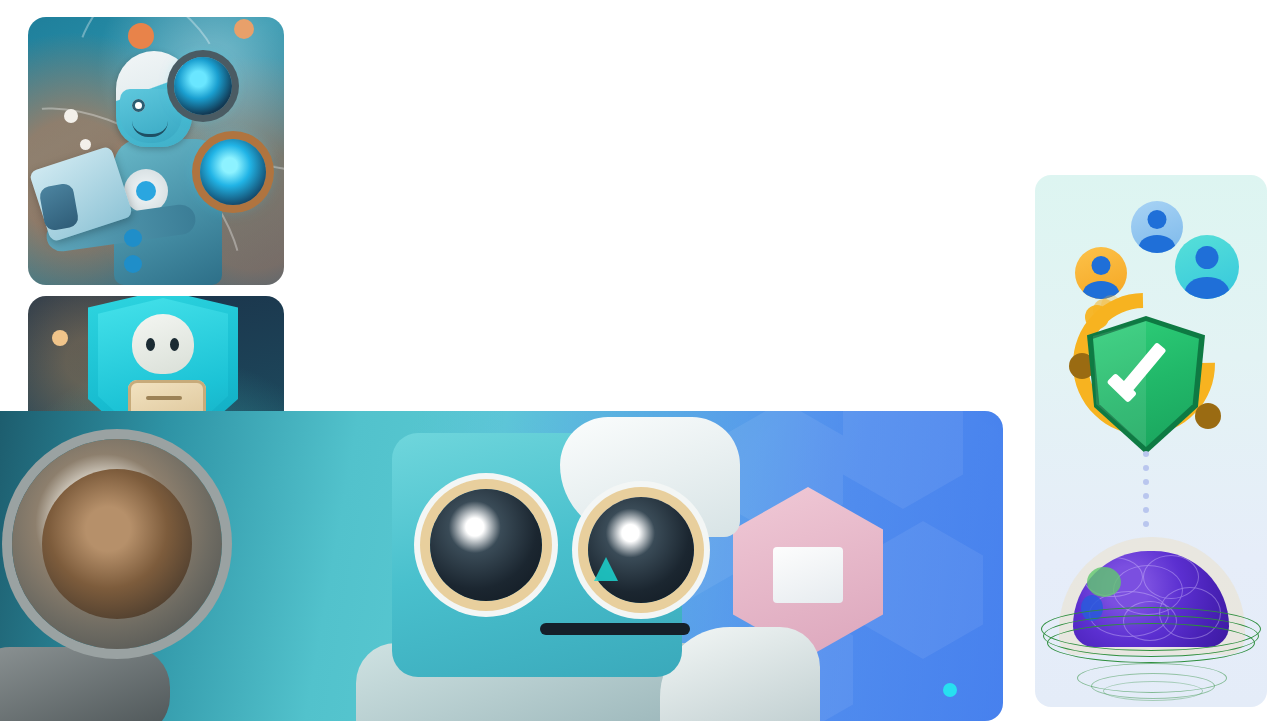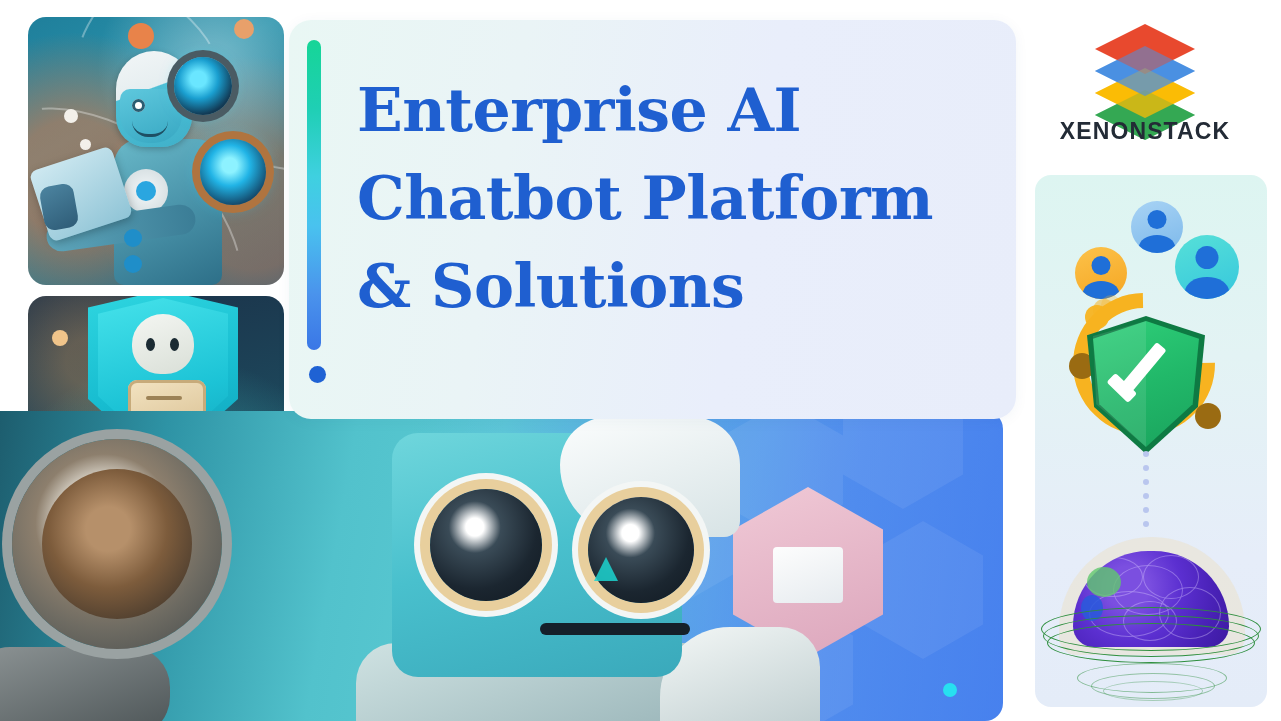--- a/index.html
+++ b/index.html
@@ -324,42 +324,21 @@
     <div class="br br-helmet"></div>
     <div class="br br-ear"></div>
     <div class="br br-earin"></div>
     <div class="br br-eye1"></div>
     <div class="br br-eye2"></div>
     <div class="br br-tri"></div>
     <div class="br br-mouth"></div>
     <div class="br br-dot"></div>
   </div>
 
-  <div class="title-card">
-    <div class="accent-bar"></div>
-    <div class="accent-dot"></div>
-    <div class="title-text">
-      <div>Enterprise AI</div>
-      <div>Chatbot Platform</div>
-      <div>&amp; Solutions</div>
-    </div>
-  </div>
-
-  <div class="logo">
-    <div class="logo-stack">
-      <div class="lay d"></div>
-      <div class="lay c"></div>
-      <div class="lay b"></div>
-      <div class="lay a"></div>
-      <div class="lay d ov"></div>
-      <div class="lay c ov"></div>
-      <div class="lay b ov"></div>
-    </div>
-    <div class="logo-word">XENONSTACK</div>
-  </div>
+
 
   <div class="side-panel">
     <div class="av av1">
       <div class="head"></div>
       <div class="body"></div>
     </div>
     <div class="av av2">
       <div class="head"></div>
       <div class="body"></div>
     </div>

